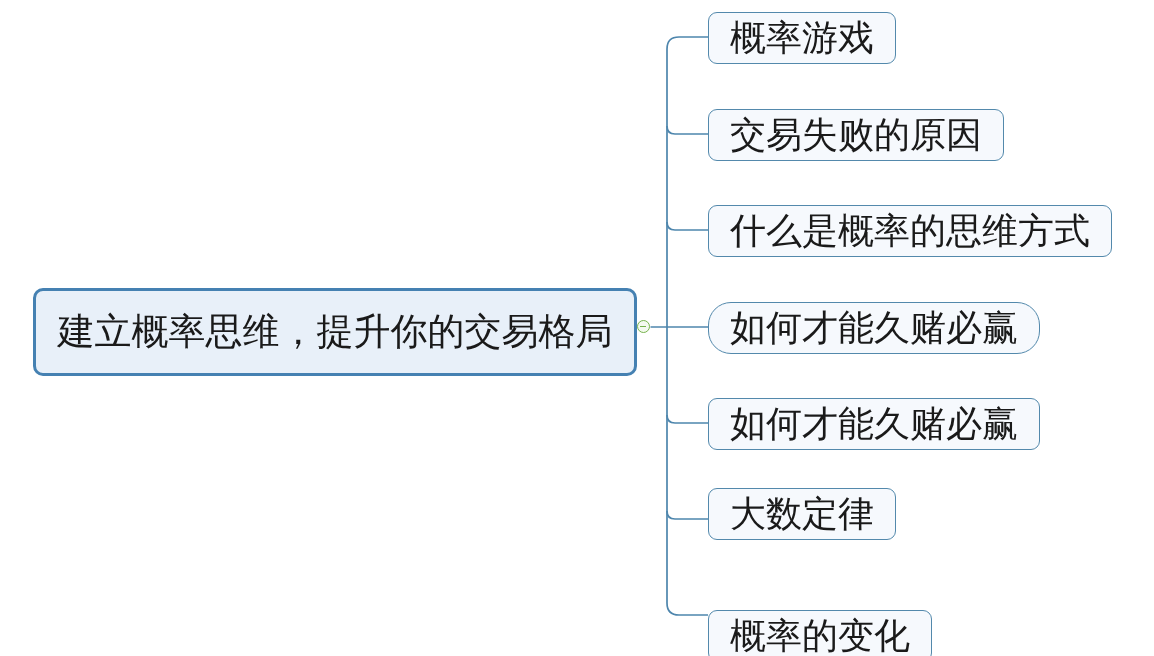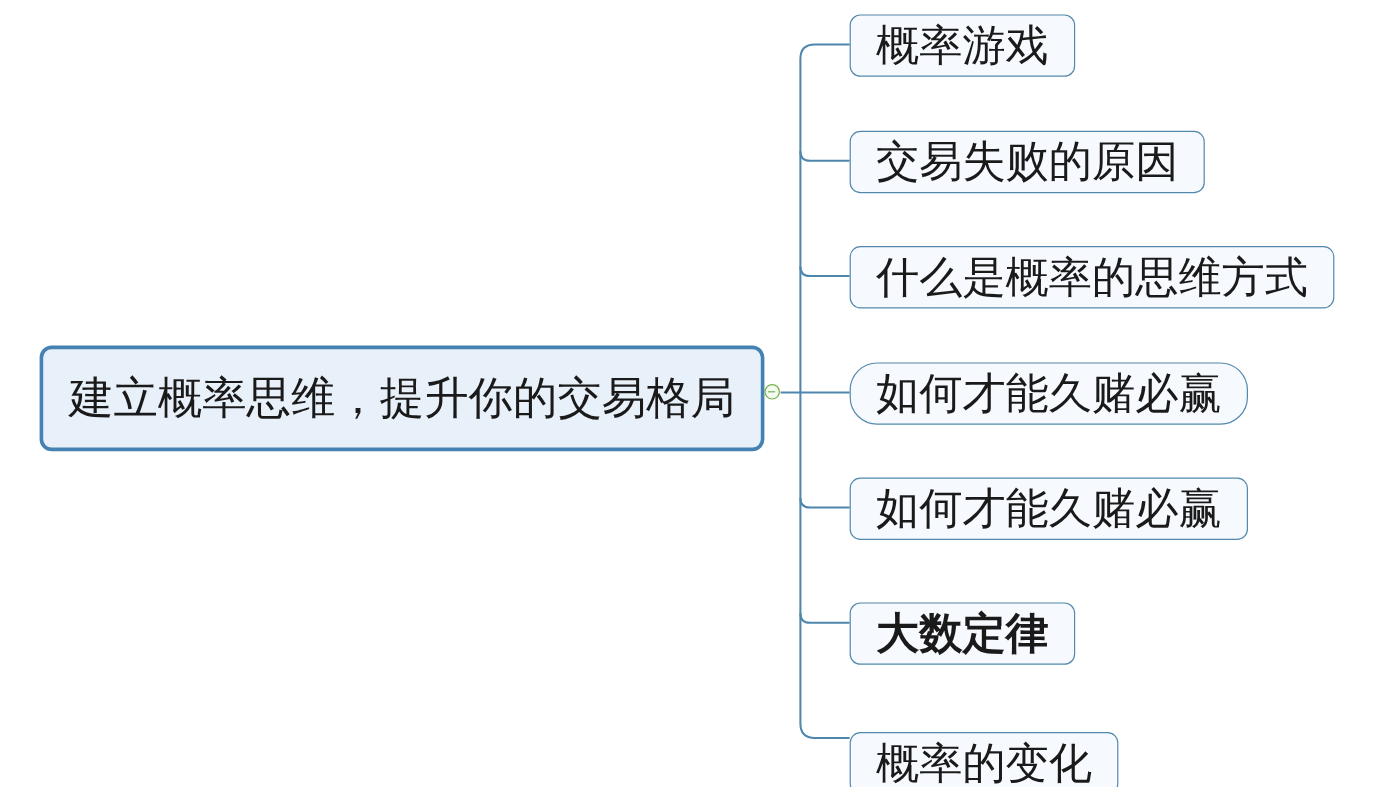--- a/index.html
+++ b/index.html
@@ -115,21 +115,21 @@
       </div>
       <div class="topic child-topic" style="top: 205px;">
         <span>什么是概率的思维方式</span>
       </div>
       <div class="topic child-topic" style="top: 302px; border-radius: 23px;">
         <span>如何才能久赌必赢</span>
       </div>
       <div class="topic child-topic" style="top: 398px;">
         <span>如何才能久赌必赢</span>
       </div>
-      <div class="topic child-topic" style="top: 502px; font-weight: bold;">
+      <div class="topic child-topic" style="top: 488px;">
         <span>大数定律</span>
       </div>
       <div class="topic child-topic" style="top: 590px; margin-top: 20px;">
         <span>概率的变化</span>
       </div>
     </div>
 
 </div>
 
 </body></html>

